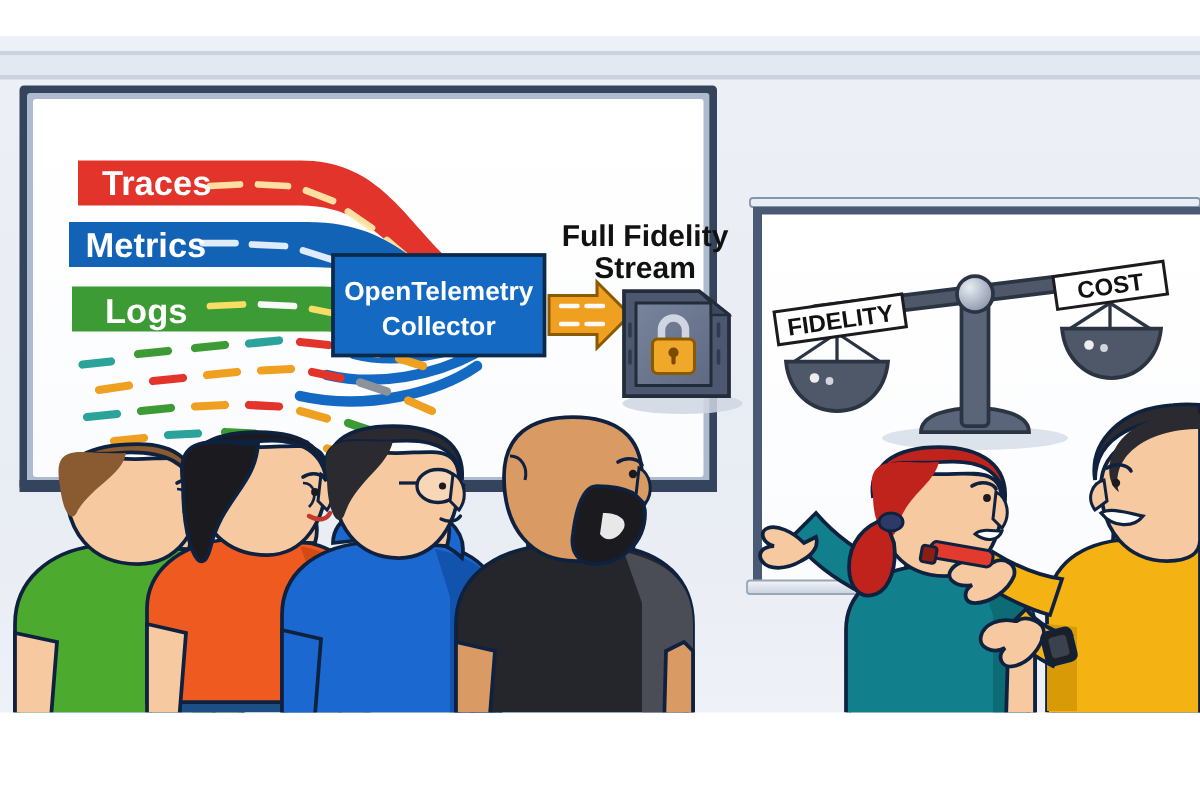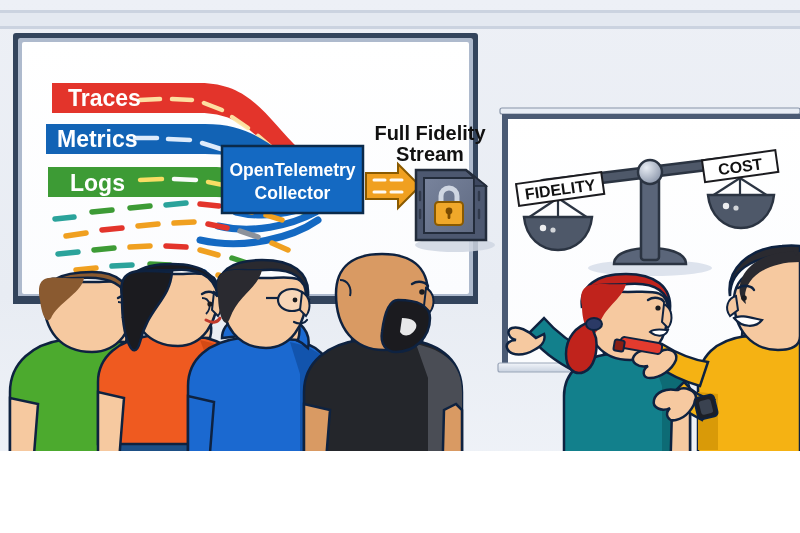--- a/index.html
+++ b/index.html
@@ -1,19 +1,20 @@
 <!DOCTYPE html>
 <html><head>
 <meta charset="utf-8">
 <style>
   html,body{margin:0;padding:0;background:#fff;}
   #stage{
     position:relative;width:800px;height:451px;overflow:hidden;
     font-family:"Liberation Sans", sans-serif;
     background:linear-gradient(180deg,#eceff5 0%,#e9edf4 45%,#eef1f7 100%);
+    margin-top:24px;
   }
   #stage svg{display:block;width:800px;height:533px;}
   .hidden-text{position:absolute;width:1px;height:1px;overflow:hidden;opacity:0;}
 </style>
 </head>
 <body>
 
 <div id="stage">
 
   <div class="hidden-text">OpenTelemetry full-fidelity telemetry pipeline whiteboard presentation</div>

